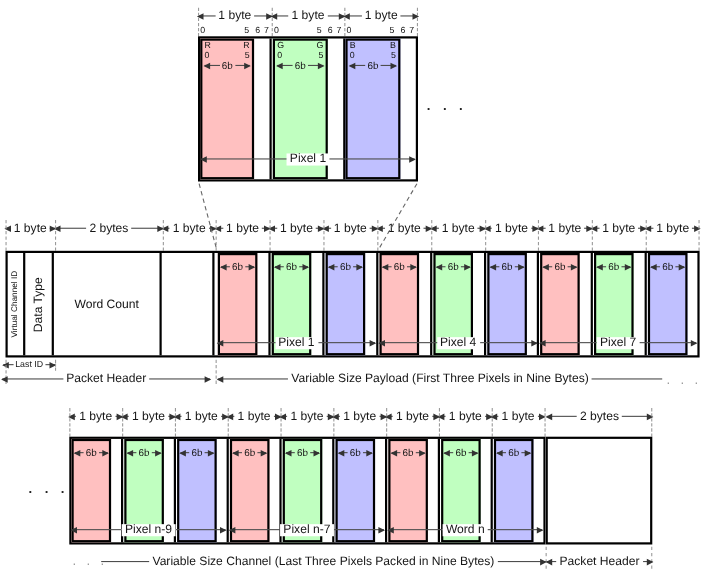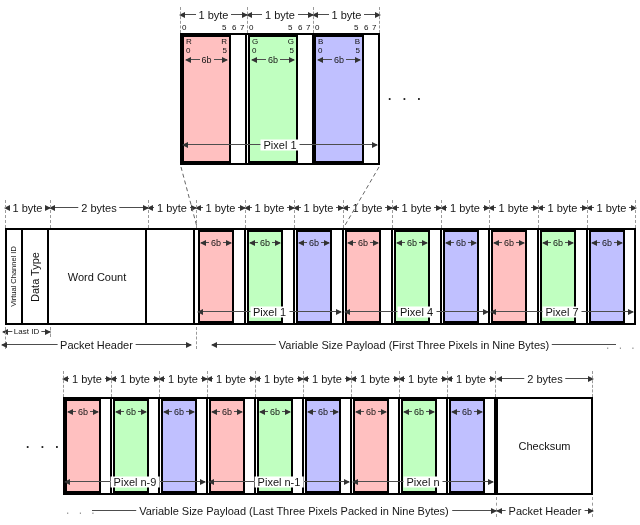--- a/index.html
+++ b/index.html
@@ -312,21 +312,21 @@
       <span>Last ID</span>
     </div>
   <div class="dash" style="left:5px;top:327px;height:22px"></div>
   <div class="dash" style="left:50px;top:327px;height:10px"></div>
   <div class="dash" style="left:196px;top:327px;height:22px"></div>
   <div class="dim" style="left:2px;top:344px;width:189px">
       <i class="l"></i>
       <i class="r"></i>
       <span>Packet Header</span>
     </div>
-  <div class="dim" style="left:212px;top:344px;width:404px">
+  <div class="dim" style="left:198px;top:344px;width:404px">
       <i class="l"></i>
       <span>Variable Size Payload (First Three Pixels in Nine Bytes)</span>
     </div>
   <div class="dots gy" style="left:606px;top:339px">. . .</div>
 
   <div class="dots" style="left:26px;top:438px">. . .</div>
 
   <div class="dim" style="left:63px;top:378px;width:48px">
       <i class="l"></i>
       <i class="r"></i>
@@ -465,39 +465,36 @@
     </div>
 
   <div class="dim" style="left:65px;top:481px;width:140px">
       <i class="l"></i>
       <i class="r"></i>
       <span>Pixel n-9</span>
     </div>
   <div class="dim" style="left:209px;top:481px;width:140px">
       <i class="l"></i>
       <i class="r"></i>
-      <span>Pixel n-1</span>
+      <span>Pixel n-7</span>
     </div>
   <div class="dim" style="left:353px;top:481px;width:140px">
       <i class="l"></i>
       <i class="r"></i>
-      <span>Pixel n</span>
+      <span>Word n</span>
     </div>
 
   <div class="box" style="left:496px;top:397px;width:97px;height:98px"></div>
-  <div class="cell" style="left:498px;top:399px;width:93px;height:94px">
-      <span>Checksum</span>
-    </div>
 
   <div class="dash" style="left:496px;top:497px;height:20px"></div>
   <div class="dash" style="left:592px;top:497px;height:20px"></div>
   <div class="dots gy" style="left:66px;top:504px">. . .</div>
   <div class="dim" style="left:92px;top:510px;width:404px">
       <i class="r"></i>
-      <span>Variable Size Payload (Last Three Pixels Packed in Nine Bytes)</span>
+      <span>Variable Size Channel (Last Three Pixels Packed in Nine Bytes)</span>
     </div>
   <div class="dim" style="left:497px;top:510px;width:96px">
       <i class="l"></i>
       <i class="r"></i>
       <span>Packet Header</span>
     </div>
 
   <svg class="ov" width="640" height="525">
     <line x1="181" y1="167" x2="197" y2="227" stroke="#666" stroke-width="1" stroke-dasharray="4,3"></line>
     <line x1="379" y1="167" x2="344" y2="227" stroke="#666" stroke-width="1" stroke-dasharray="4,3"></line>

